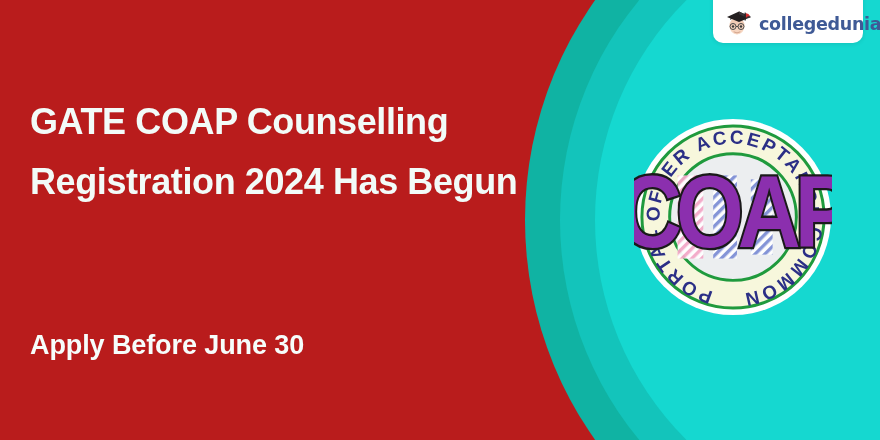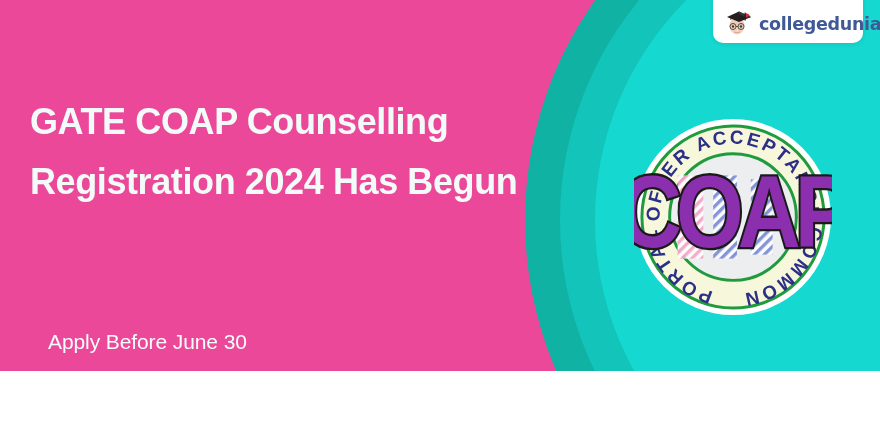--- a/index.html
+++ b/index.html
@@ -3,23 +3,23 @@
 <meta charset="utf-8">
 <style>
   html, body {
     margin: 0;
     padding: 0;
     background: #ffffff;
   }
   #banner {
     position: relative;
     width: 880px;
-    height: 371px;
+    height: 440px;
     overflow: hidden;
-    background: #ec4899;
+    background: #b91c1c;
     font-family: "Liberation Sans", sans-serif;
   }
 
   
   .arc {
     position: absolute;
     border-radius: 50%;
     pointer-events: none;
   }
   .arc-outer {
@@ -83,25 +83,25 @@
     top: 68px;
     width: 520px;
     color: #f2fbf8;
     font-size: 36px;
     font-weight: bold;
     line-height: 60px;
     letter-spacing: -0.4px;
   }
   #subline {
     position: absolute;
-    left: 48px;
+    left: 30px;
     top: 330px;
     color: #f6fdfb;
-    font-size: 21px;
-    font-weight: normal;
+    font-size: 27px;
+    font-weight: bold;
     letter-spacing: -0.1px;
   }
 
   
   #coap-seal {
     position: absolute;
     left: 634px;
     top: 118px;
     width: 198px;
     height: 198px;

